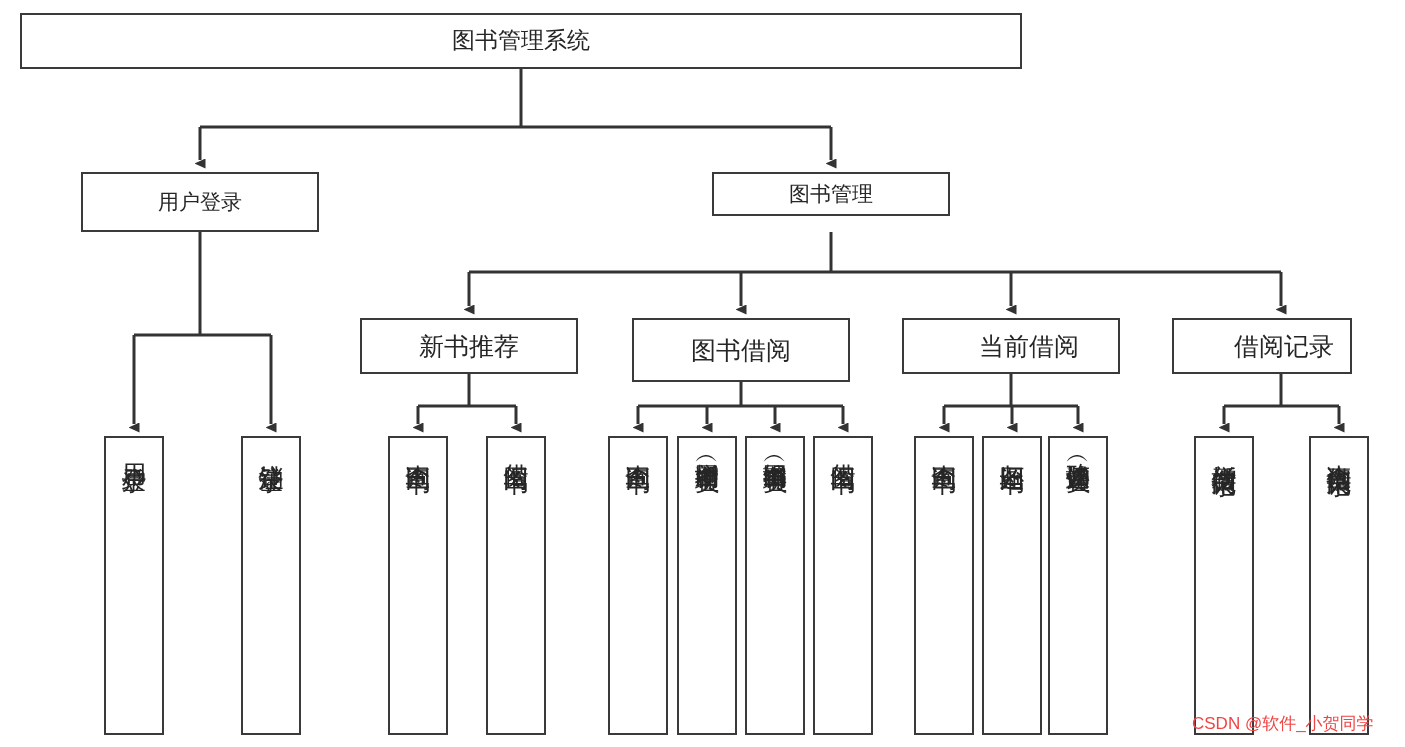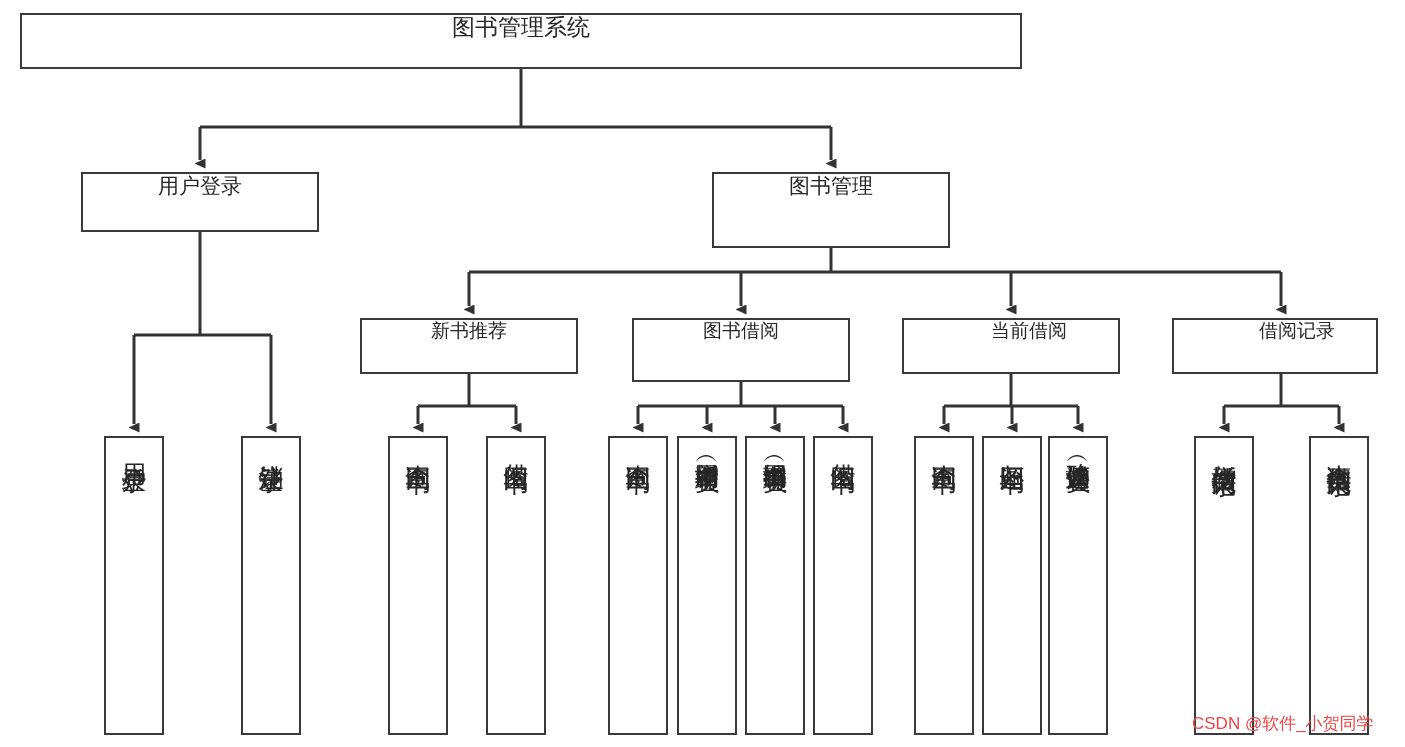--- a/index.html
+++ b/index.html
@@ -24,38 +24,38 @@
     top: 0;
     width: 1405px;
     height: 747px;
   }
   .node {
     position: absolute;
     box-sizing: border-box;
     background: #ffffff;
     border: 2.5px solid #3a3a3a;
     display: flex;
-    align-items: flex-start;
+    align-items: center;
     justify-content: center;
     z-index: 2;
   }
   .node .label {
     color: #262626;
     line-height: 1.12;
     text-align: center;
     white-space: nowrap;
   }
   .node.root .label {
     font-size: 23px;
   }
   .node.lvl1 .label {
     font-size: 21px;
   }
   .node.lvl2 .label {
-    font-size: 19px;
+    font-size: 25px;
   }
   .node.leaf {
     align-items: flex-start;
     justify-content: center;
     padding-top: 6px;
   }
   .node.leaf .label {
     writing-mode: vertical-rl;
     text-orientation: upright;
     font-size: 25px;
@@ -129,34 +129,34 @@
     </g>
   </svg>
 
   <div class="node root" style="left:20px; top:13px; width:1002px; height:56px;">
     <span class="label">图书管理系统</span>
   </div>
 
   <div class="node lvl1" style="left:81px; top:172px; width:238px; height:60px;">
     <span class="label">用户登录</span>
   </div>
-  <div class="node lvl1" style="left:712px; top:172px; width:238px; height:76px;">
+  <div class="node lvl1" style="left:712px; top:172px; width:238px; height:44px;">
     <span class="label">图书管理</span>
   </div>
 
   <div class="node lvl2" style="left:360px; top:318px; width:218px; height:56px;">
     <span class="label">新书推荐</span>
   </div>
   <div class="node lvl2" style="left:632px; top:318px; width:218px; height:64px;">
     <span class="label">图书借阅</span>
   </div>
   <div class="node lvl2" style="left:902px; top:318px; width:218px; height:56px;padding-left:36px;">
     <span class="label">当前借阅</span>
   </div>
-  <div class="node lvl2" style="left:1172px; top:318px; width:206px; height:56px;padding-left:44px;">
+  <div class="node lvl2" style="left:1172px; top:318px; width:180px; height:56px;padding-left:44px;">
     <span class="label">借阅记录</span>
   </div>
 
   <div class="node leaf" style="left:104px; top:436px; width:60px; height:299px;">
     <span class="label">用户登录</span>
   </div>
   <div class="node leaf" style="left:241px; top:436px; width:60px; height:299px;">
     <span class="label">注销登录</span>
   </div>
   <div class="node leaf" style="left:388px; top:436px; width:60px; height:299px;">

